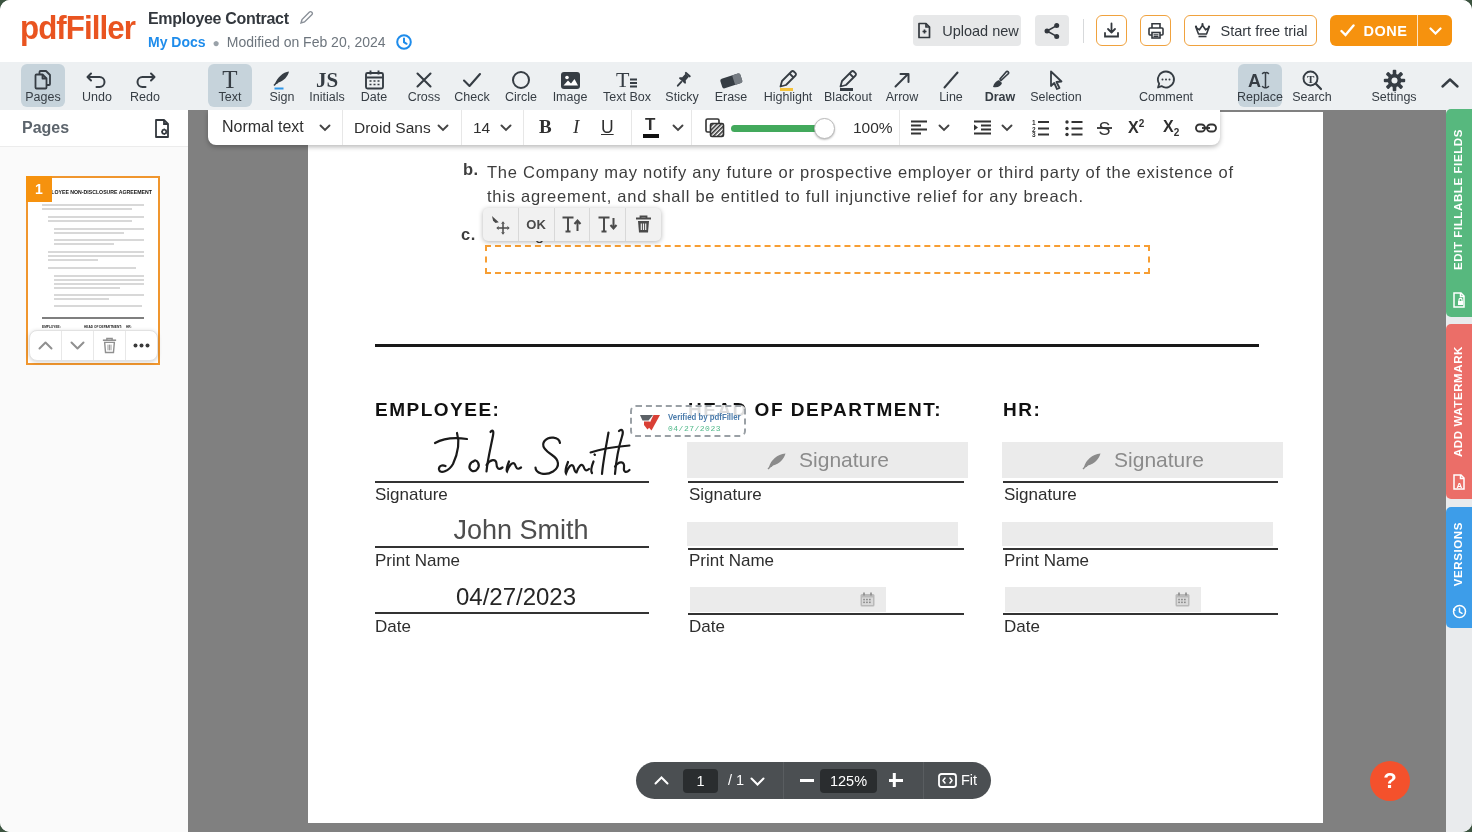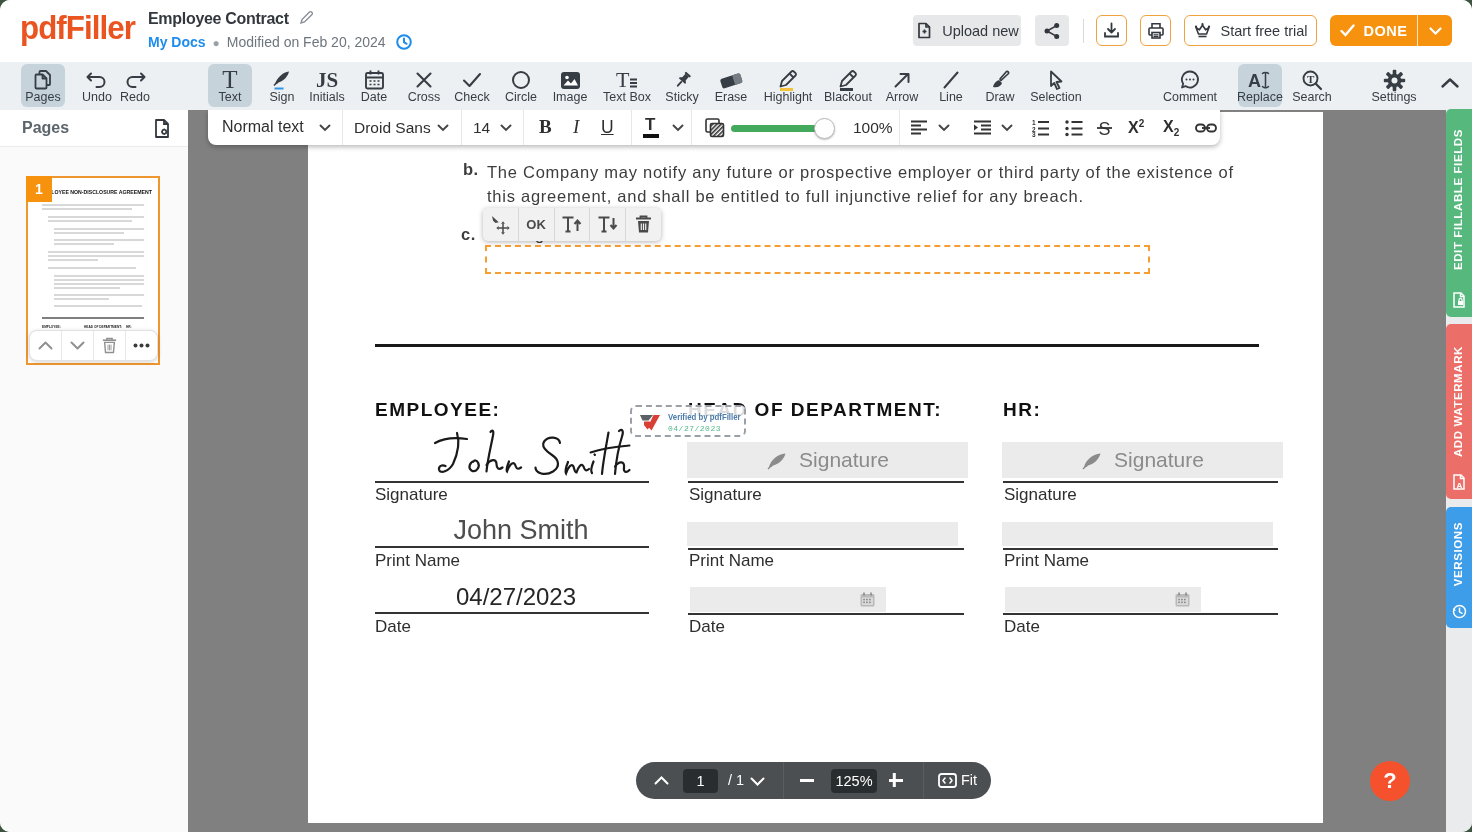--- a/index.html
+++ b/index.html
@@ -224,21 +224,21 @@
       </div>
     <div class="tool" style="left:75px;">
         <div class="ic">
       <svg width="24" height="22" viewBox="0 0 24 22">
             <path d="M6 4.5 L2.5 8 L6 11.5" fill="none" stroke="#363d44" stroke-width="2" stroke-linecap="round" stroke-linejoin="round"></path>
             <path d="M3 8 h11.5 a5 5 0 0 1 5 5 a5 5 0 0 1 -5 5 h-3" fill="none" stroke="#363d44" stroke-width="2" stroke-linecap="round"></path>
           </svg>
     </div>
         <div class="lb">Undo</div>
       </div>
-    <div class="tool" style="left:113px;align-items:center;">
+    <div class="tool" style="left:123px;align-items:center;">
         <div class="ic">
       <svg width="24" height="22" viewBox="0 0 24 22">
             <path d="M18 4.5 L21.5 8 L18 11.5" fill="none" stroke="#363d44" stroke-width="2" stroke-linecap="round" stroke-linejoin="round"></path>
             <path d="M21 8 h-11.5 a5 5 0 0 0 -5 5 a5 5 0 0 0 5 5 h3" fill="none" stroke="#363d44" stroke-width="2" stroke-linecap="round"></path>
           </svg>
     </div>
         <div class="lb">Redo</div>
       </div>
     <div class="tool sel" style="left:208px;">
         <div class="ic">
@@ -368,38 +368,38 @@
         <div class="lb">Arrow</div>
       </div>
     <div class="tool" style="left:929px;">
         <div class="ic">
       <svg width="18" height="20" viewBox="0 0 18 20">
             <path d="M2.5 17.5 L15.5 2.5" stroke="#363d44" stroke-width="2" stroke-linecap="round"></path>
           </svg>
     </div>
         <div class="lb">Line</div>
       </div>
-    <div class="tool" style="left:978px;">
+    <div class="tool" style="left:978px;font-weight:bold;">
         <div class="ic">
       <svg width="22" height="22" viewBox="0 0 22 22">
             <path d="M4 18 C5 14, 7 12, 10 11 L13 14 C12 17, 9 19, 4 18 Z" fill="#363d44"></path>
             <path d="M11 10 L17.5 2.5 a1.5 1.5 0 0 1 2 2 L12 11.5 Z" fill="none" stroke="#363d44" stroke-width="1.7" stroke-linejoin="round"></path>
           </svg>
     </div>
         <div class="lb">Draw</div>
       </div>
     <div class="tool" style="left:1034px;">
         <div class="ic">
       <svg width="18" height="22" viewBox="0 0 18 22">
             <path d="M4 2.5 L14.5 12.5 L9.5 13 L12.5 19 L10 20 L7.2 14 L4 17 Z" fill="none" stroke="#363d44" stroke-width="1.8" stroke-linejoin="round"></path>
           </svg>
     </div>
         <div class="lb">Selection</div>
       </div>
-    <div class="tool" style="left:1168px;">
+    <div class="tool" style="left:1144px;">
         <div class="ic">
       <svg width="22" height="22" viewBox="0 0 22 22">
             <path d="M11 2.5 a8 8 0 1 1 -4.5 14.6 L3 18.5 L4.2 14.8 A8 8 0 0 1 11 2.5 Z" fill="none" stroke="#363d44" stroke-width="1.8" stroke-linejoin="round"></path>
             <circle cx="7.5" cy="10.5" r="1" fill="#363d44"></circle>
             <circle cx="11" cy="10.5" r="1" fill="#363d44"></circle>
             <circle cx="14.5" cy="10.5" r="1" fill="#363d44"></circle>
           </svg>
     </div>
         <div class="lb">Comment</div>
       </div>
@@ -702,21 +702,21 @@
     <svg class="zc" style="position:absolute;left:18px;top:14px;" width="15" height="9" viewBox="0 0 15 9">
         <path d="M1.5 7.5 L7.5 1.5 L13.5 7.5" fill="none" stroke="#fff" stroke-width="2" stroke-linecap="round"></path>
       </svg>
     <div style="position:absolute;left:47px;top:7px;width:35px;height:24px;background:#2a2d2f;border-radius:4px;color:#fff;font-size:14.5px;display:flex;align-items:center;justify-content:center;">1</div>
     <div style="position:absolute;left:92px;top:10px;font-size:14.5px;">/ 1</div>
     <svg style="position:absolute;left:114px;top:15px;" width="15" height="9" viewBox="0 0 15 9">
         <path d="M1.5 1.5 L7.5 7.5 L13.5 1.5" fill="none" stroke="#fff" stroke-width="2" stroke-linecap="round"></path>
       </svg>
     <div style="position:absolute;left:147px;top:0;width:1px;height:37px;background:#595d60;"></div>
     <div style="position:absolute;left:164px;top:17px;width:14px;height:2.5px;background:#fff;"></div>
-    <div style="position:absolute;left:195px;top:7px;width:46px;height:24px;background:#2a2d2f;border-radius:4px;color:#fff;font-size:14.5px;display:flex;align-items:center;justify-content:center;">125%</div>
+    <div style="position:absolute;left:184px;top:7px;width:57px;height:24px;background:#2a2d2f;border-radius:4px;color:#fff;font-size:14.5px;display:flex;align-items:center;justify-content:center;">125%</div>
     <div style="position:absolute;left:253px;top:17px;width:14px;height:2.5px;background:#fff;"></div>
     <div style="position:absolute;left:260px;top:11px;width:2.5px;height:14px;background:#fff;transform:translateX(-3.2px);"></div>
     <div style="position:absolute;left:287px;top:0;width:1px;height:37px;background:#595d60;"></div>
     <svg style="position:absolute;left:302px;top:11px;" width="19" height="15" viewBox="0 0 19 15">
         <rect x="1" y="1" width="17" height="13" rx="2.5" fill="none" stroke="#fff" stroke-width="1.8"></rect>
         <path d="M7 5 L5 7.5 L7 10 M12 5 L14 7.5 L12 10" fill="none" stroke="#fff" stroke-width="1.6" stroke-linecap="round" stroke-linejoin="round"></path>
       </svg>
     <div style="position:absolute;left:325px;top:10px;font-size:14.5px;">Fit</div>
   </div>
   <div id="help">?</div>

